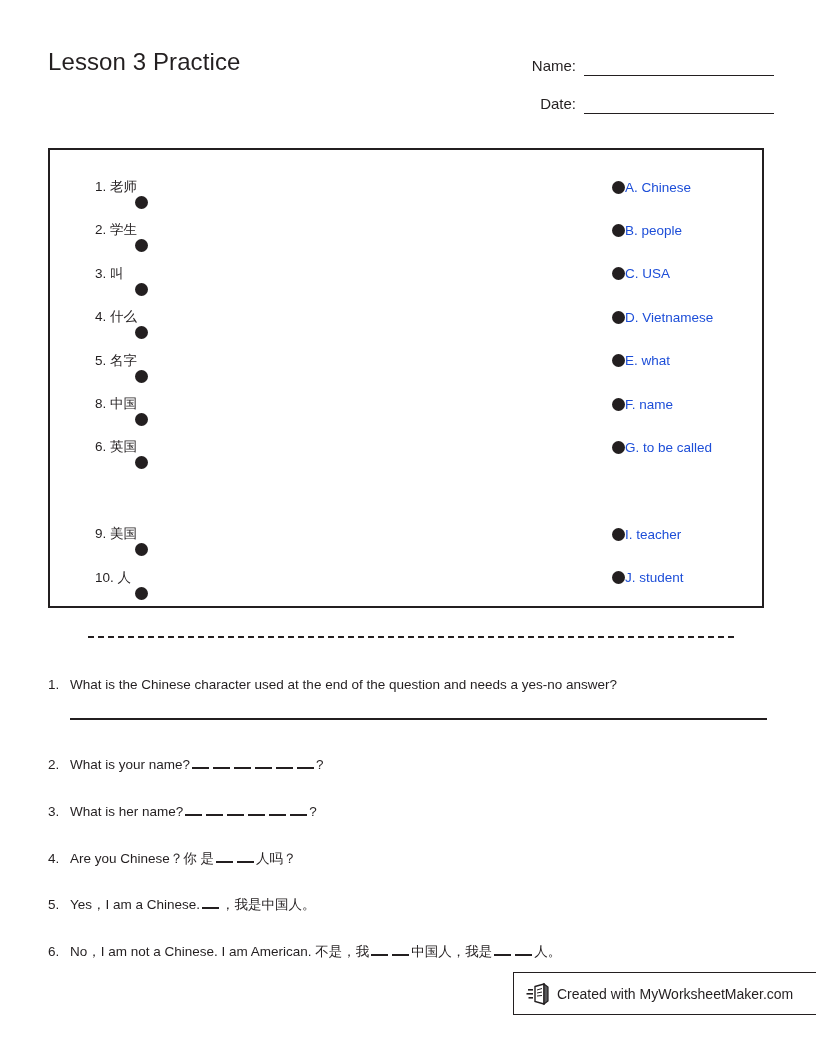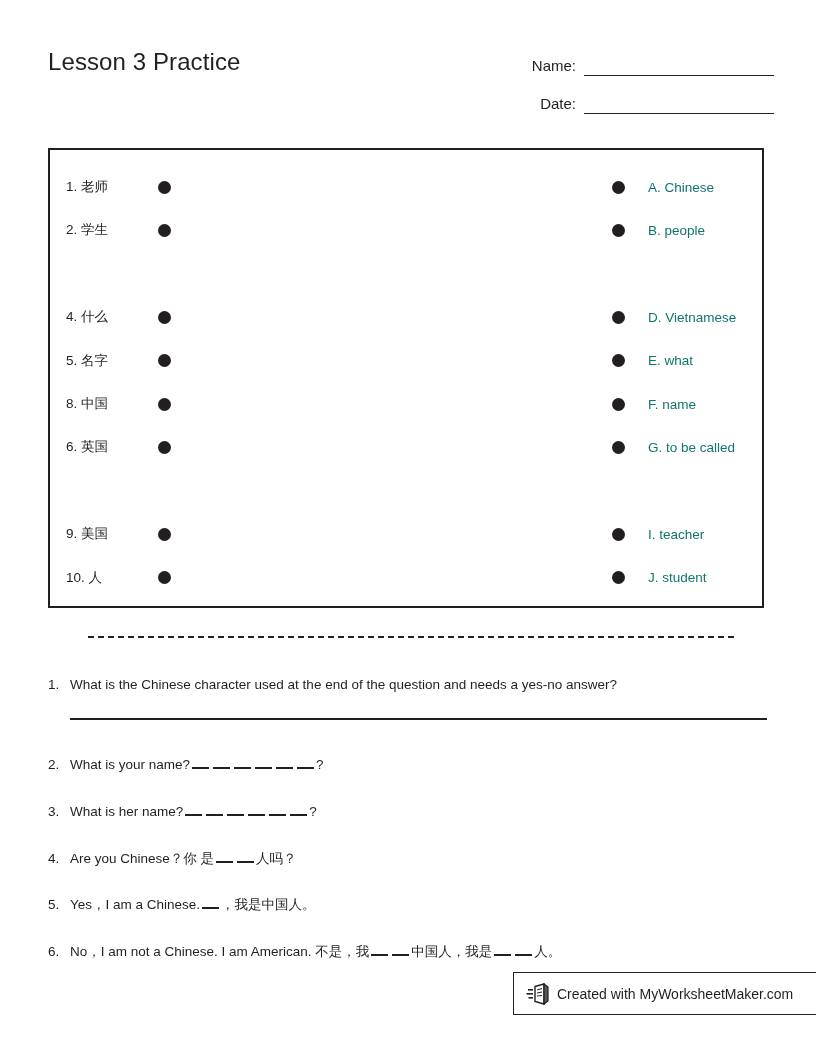--- a/index.html
+++ b/index.html
@@ -74,20 +74,21 @@
     display: block;
   }
   .left-item {
     position: absolute;
     left: 16px;
     top: 0;
     width: 150px;
     height: 18px;
     display: flex;
     align-items: center;
+    flex-direction: column;
   }
   .left-text {
     font-size: 13.5px;
     color: #231f20;
     white-space: nowrap;
     width: 92px;
   }
   .dot {
     width: 13px;
     height: 13px;
@@ -98,23 +99,22 @@
   .right-item {
     position: absolute;
     left: 562px;
     top: 0;
     height: 18px;
     display: flex;
     align-items: center;
   }
   .right-text {
     font-size: 13.5px;
-    color: #0f766e;
-    white-space: nowrap;
-    margin-left: 23px;
+    color: #1d4ed8;
+    white-space: nowrap;
   }
 
   
   #dashed-sep {
     position: absolute;
     left: 88px;
     top: 636px;
     width: 646px;
     height: 0;
     border-top: 2.6px dashed #231f20;
@@ -219,20 +219,30 @@
       </div>
     </div>
     <div class="match-row" style="top: 71.4px; padding-left: 48px;">
       <div class="left-item">
         <span class="left-text">2. 学生</span>
         <span class="dot"></span>
       </div>
       <div class="right-item">
         <span class="dot"></span>
         <span class="right-text">B. people</span>
+      </div>
+    </div>
+    <div class="match-row" style="top: 114.8px;">
+      <div class="left-item">
+        <span class="left-text">3. 叫</span>
+        <span class="dot"></span>
+      </div>
+      <div class="right-item">
+        <span class="dot"></span>
+        <span class="right-text">C. USA</span>
       </div>
     </div>
     <div class="match-row" style="top: 158.2px;">
       <div class="left-item">
         <span class="left-text">4. 什么</span>
         <span class="dot"></span>
       </div>
       <div class="right-item">
         <span class="dot"></span>
         <span class="right-text">D. Vietnamese</span>

